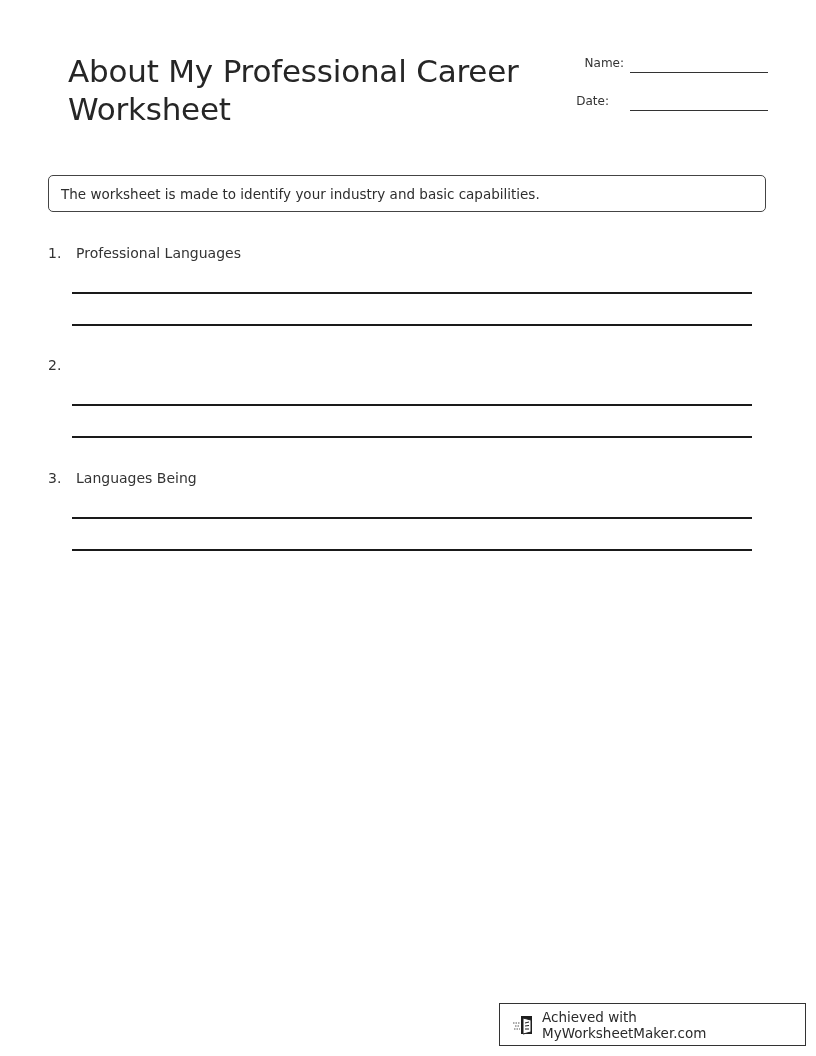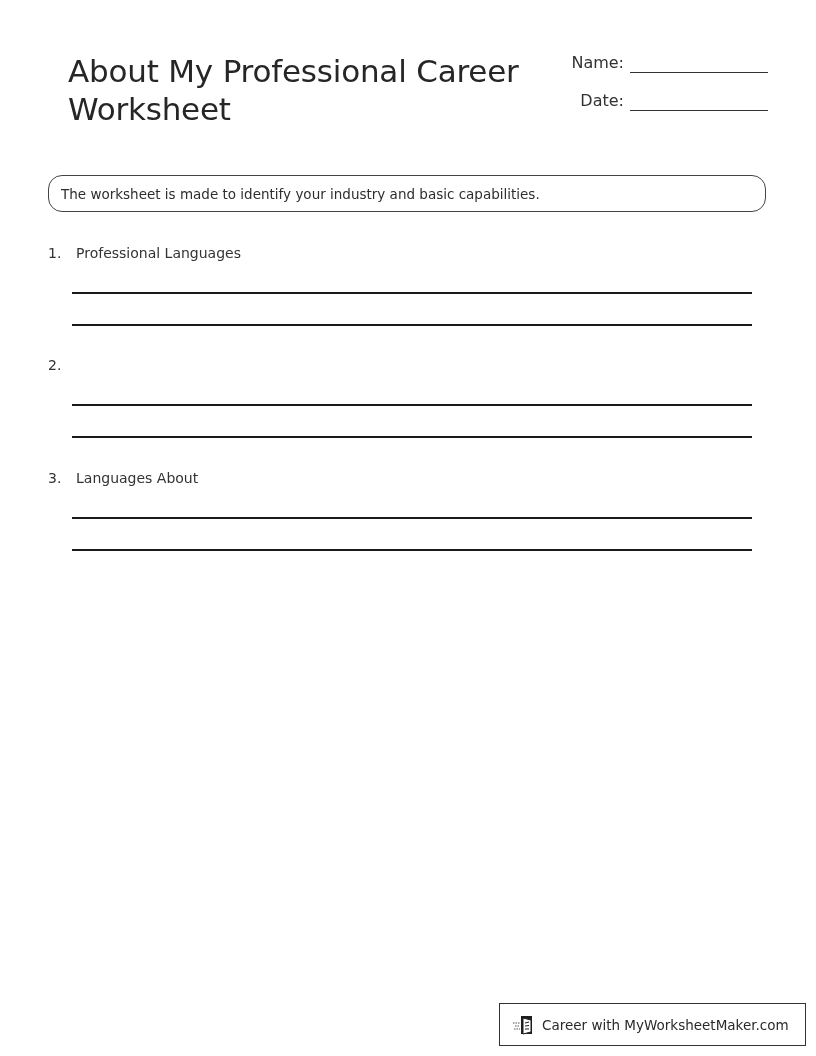--- a/index.html
+++ b/index.html
@@ -27,42 +27,42 @@
       margin: 4px;
       letter-spacing: -0.2px;
     }
     .meta-row {
       position: absolute;
       right: 48px;
       display: flex;
       align-items: flex-end;
     }
     .meta-row.name { top: 51px; }
-    .meta-row.date { top: 89px; }
+    .meta-row.date { top: 89px; gap: 15px; }
     .meta-label {
-      font-size: 16px;
+      font-size: 12px;
       line-height: 24px;
       color: #333333;
       text-align: right;
       margin-right: 6px;
     }
     .meta-line {
       width: 138px;
       height: 0;
       border-bottom: 1px solid #333333;
       margin-bottom: 2px;
     }
     .instructions {
       position: absolute;
       left: 48px;
       top: 175px;
       width: 718px;
       height: 37px;
       border: 1px solid #444444;
-      border-radius: 14px;
+      border-radius: 5px;
       box-sizing: border-box;
       padding: 0 12px;
       display: flex;
       align-items: center;
       font-size: 13.5px;
       color: #2e2e2e;
     }
     .question {
       position: absolute;
       left: 48px;
@@ -136,31 +136,31 @@
   <div class="q-head">
     <span class="q-num">2.</span>
   </div>
   <div class="answer-line" style="top:48px;"></div>
   <div class="answer-line" style="top:80px;"></div>
 </div>
 
 <div class="question" style="top:469px;">
   <div class="q-head">
     <span class="q-num">3.</span>
-    <span>Languages About</span>
+    <span>Languages Being</span>
   </div>
   <div class="answer-line" style="top:48px;"></div>
   <div class="answer-line" style="top:80px;"></div>
 </div>
 
 <div class="footer-badge">
   <svg viewBox="0 0 24 22" xmlns="http://www.w3.org/2000/svg">
     <line x1="1" y1="9" x2="8" y2="9" stroke="#555" stroke-width="1" stroke-dasharray="1.5 1"></line>
     <line x1="3" y1="12" x2="8" y2="12" stroke="#555" stroke-width="1" stroke-dasharray="1.5 1"></line>
     <line x1="2" y1="15" x2="8" y2="15" stroke="#555" stroke-width="1" stroke-dasharray="1.5 1"></line>
     <path d="M9 2 L20 2 L20 20 L9 20 Z" fill="#1e1e1e"></path>
     <path d="M11 4 L19 6 L19 18 L11 20 Z" fill="#ffffff" stroke="#1e1e1e" stroke-width="1"></path>
     <line x1="13" y1="9" x2="17" y2="8" stroke="#1e1e1e" stroke-width="1"></line>
     <line x1="13" y1="12" x2="17" y2="11.5" stroke="#1e1e1e" stroke-width="1"></line>
     <line x1="13" y1="15" x2="17" y2="15" stroke="#1e1e1e" stroke-width="1"></line>
   </svg>
-  <span>Career with MyWorksheetMaker.com</span>
+  <span>Achieved with MyWorksheetMaker.com</span>
 </div>
 
 </body></html>

